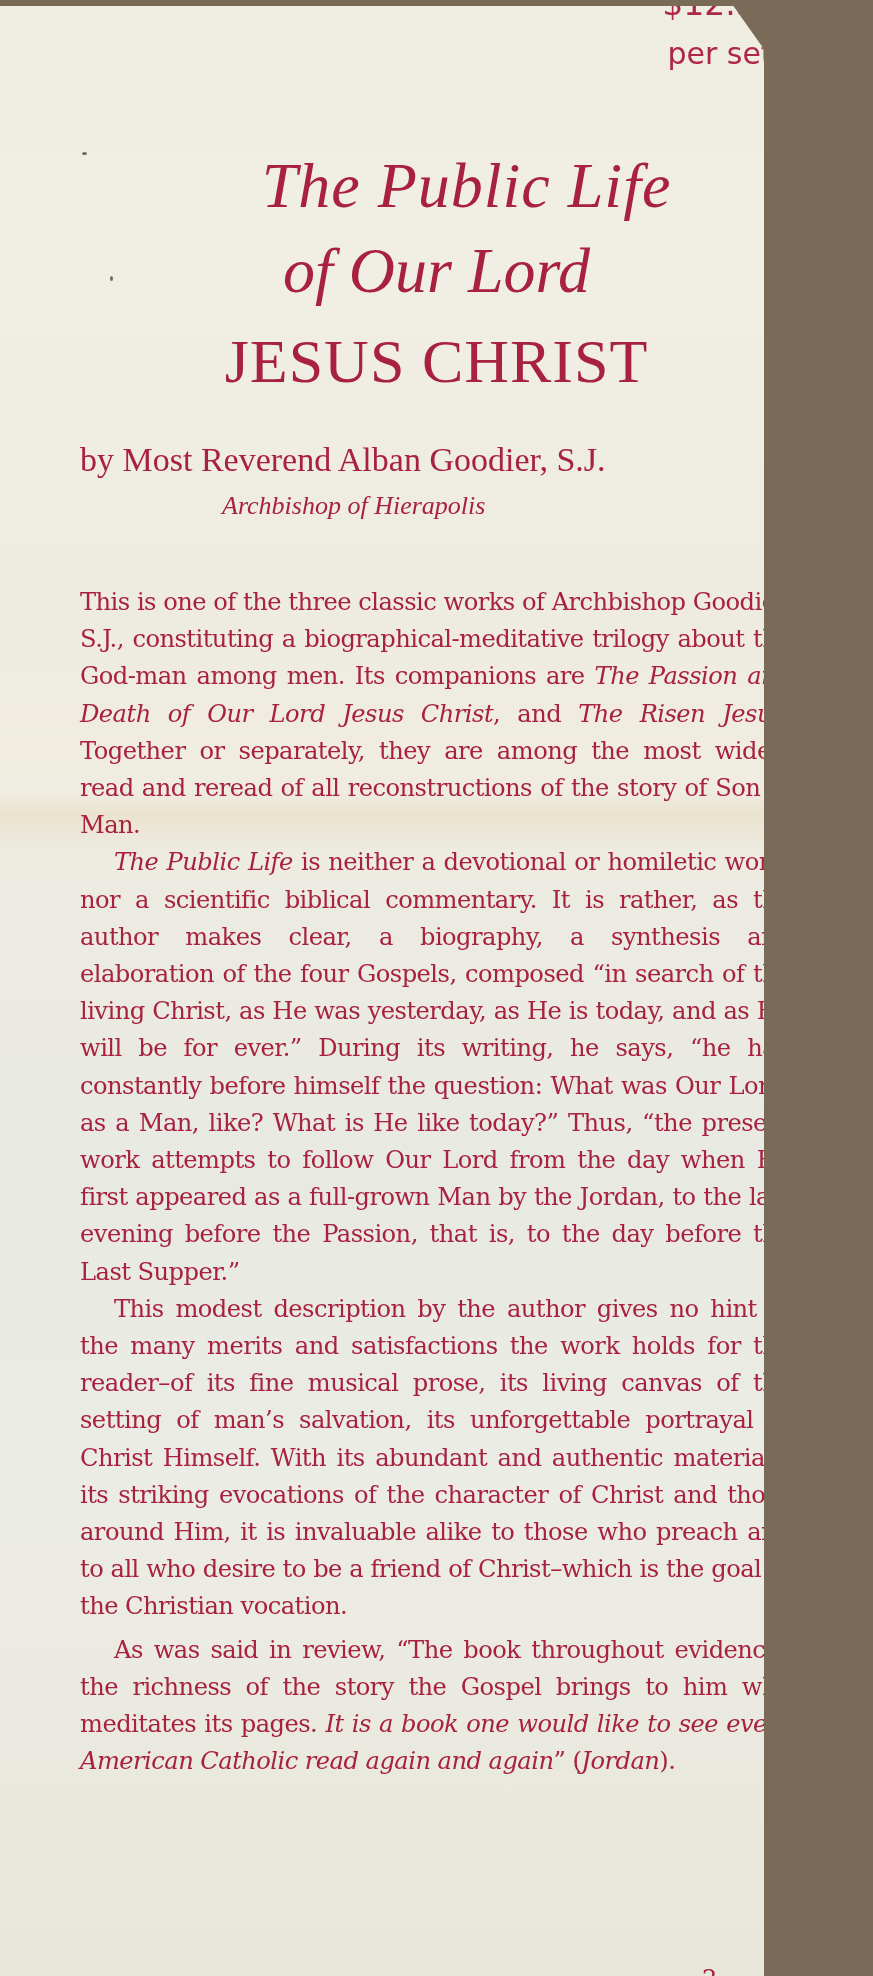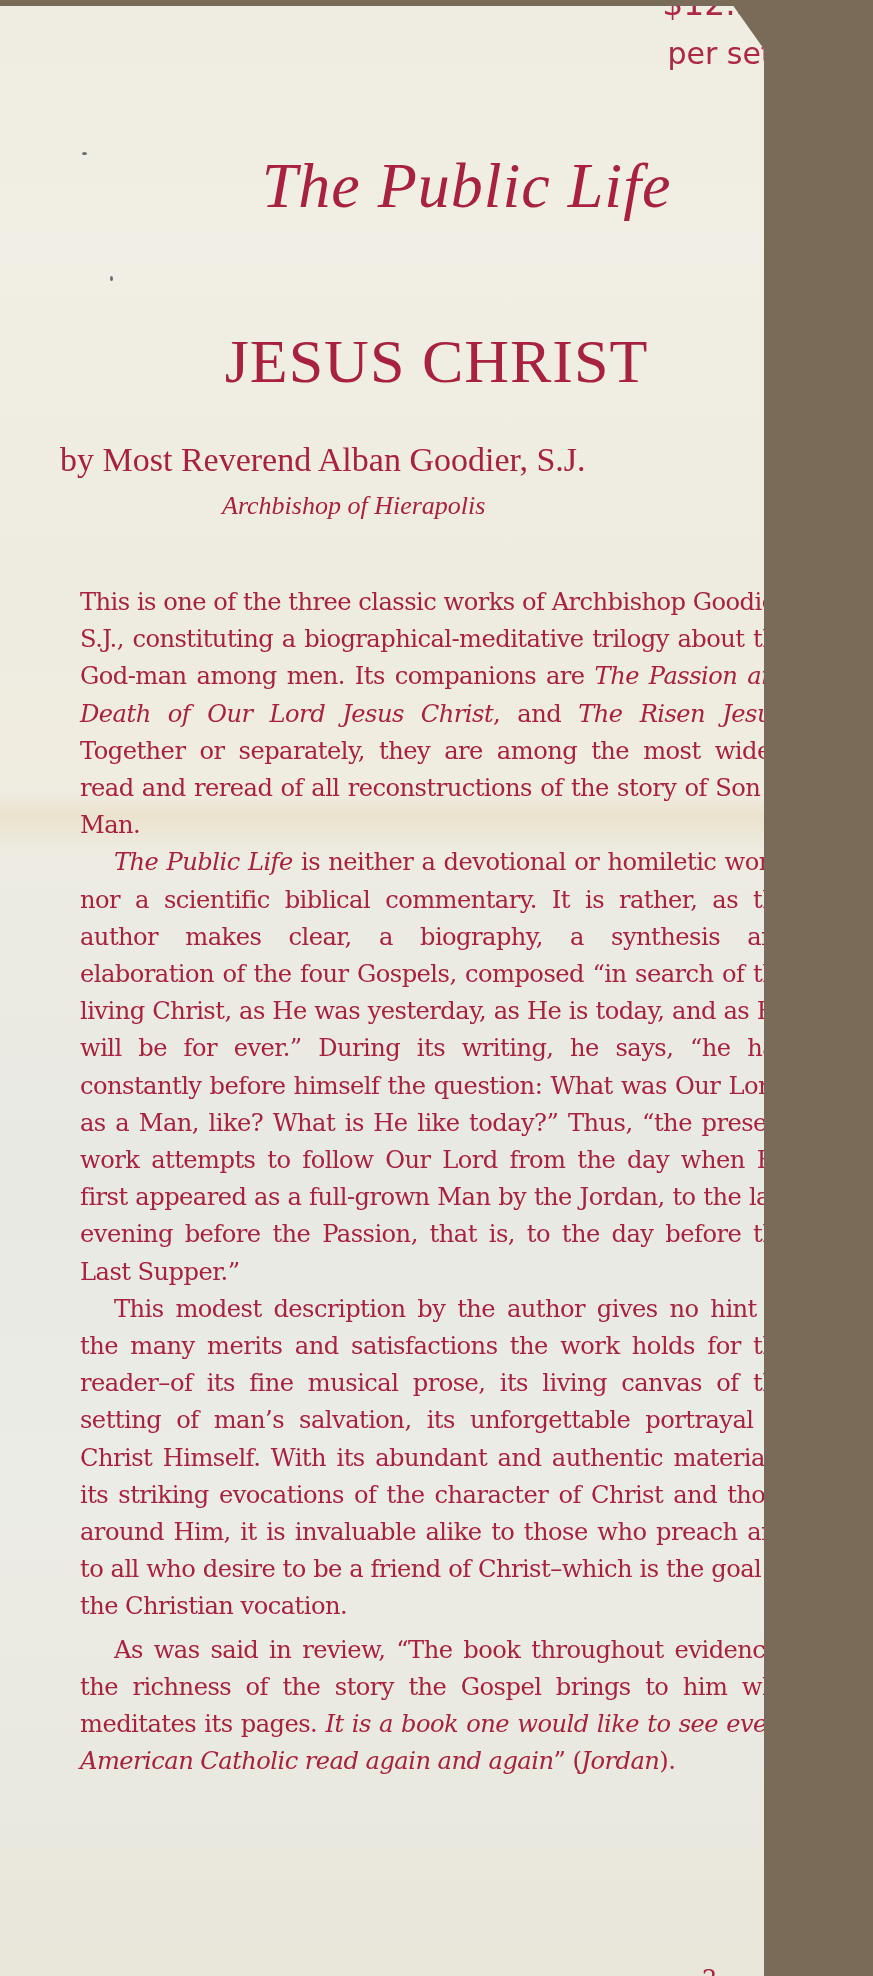--- a/index.html
+++ b/index.html
@@ -74,21 +74,21 @@
     }
     .title3 {
       top: 315px;
       font-size: 62px;
       line-height: 80px;
       letter-spacing: 1px;
       padding-right: 40px;
     }
     .byline {
       position: absolute;
-      left: 60px;
+      left: 80px;
       top: 432px;
       font-family: "Liberation Serif", serif;
       font-size: 34px;
       line-height: 44px;
       white-space: nowrap;
     }
     .subline {
       position: absolute;
       left: 222px;
       top: 480px;
@@ -147,20 +147,21 @@
 
   <span class="speck" style="left:82px; top:146px;"></span>
   <span class="speck" style="left:110px; top:270px; width:3px; height:5px;"></span>
 
   <div class="price">
     <span>$12.50</span>
     <span class="per">per set</span>
   </div>
 
   <div class="title-block title1 ink">The Public Life</div>
+  <div class="title-block title2 ink">of Our Lord</div>
   <div class="title-block title3 ink">JESUS CHRIST</div>
 
   <div class="byline ink">by Most Reverend Alban Goodier, S.J.</div>
   <div class="subline ink">Archbishop of Hierapolis</div>
 
   <div class="body ink">
     <p><span>This is one of the three classic works of Arch­bishop Goodier, S.J., constituting a biographical-meditative trilogy about the God-man among men. Its companions are </span><em>The Passion and Death of Our Lord Jesus Christ</em><span>, and </span><em>The Risen Jesus.</em><span> Together or separately, they are among the most widely read and reread of all reconstructions of the story of Son of Man.</span></p>
 
     <p class="indent"><em>The Public Life</em><span> is neither a devotional or homiletic work, nor a scientific biblical commen­tary. It is rather, as the author makes clear, a biography, a synthesis and elaboration of the four Gospels, composed “in search of the living Christ, as He was yesterday, as He is today, and as He will be for ever.” During its writing, he says, “he had constantly before himself the question: What was Our Lord, as a Man, like? What is He like today?” Thus, “the present work attempts to follow Our Lord from the day when He first appeared as a full-grown Man by the Jordan, to the last evening before the Passion, that is, to the day before the Last Supper.”</span></p>
 

